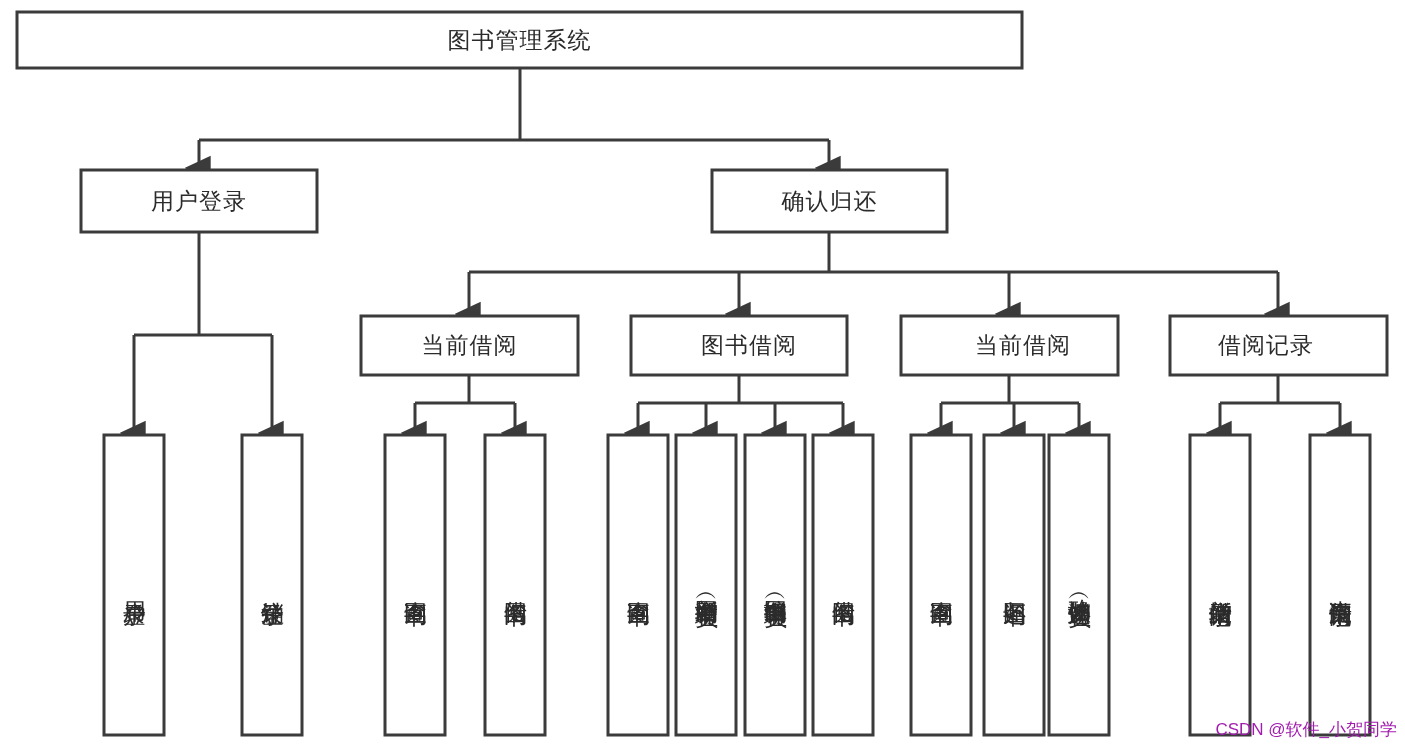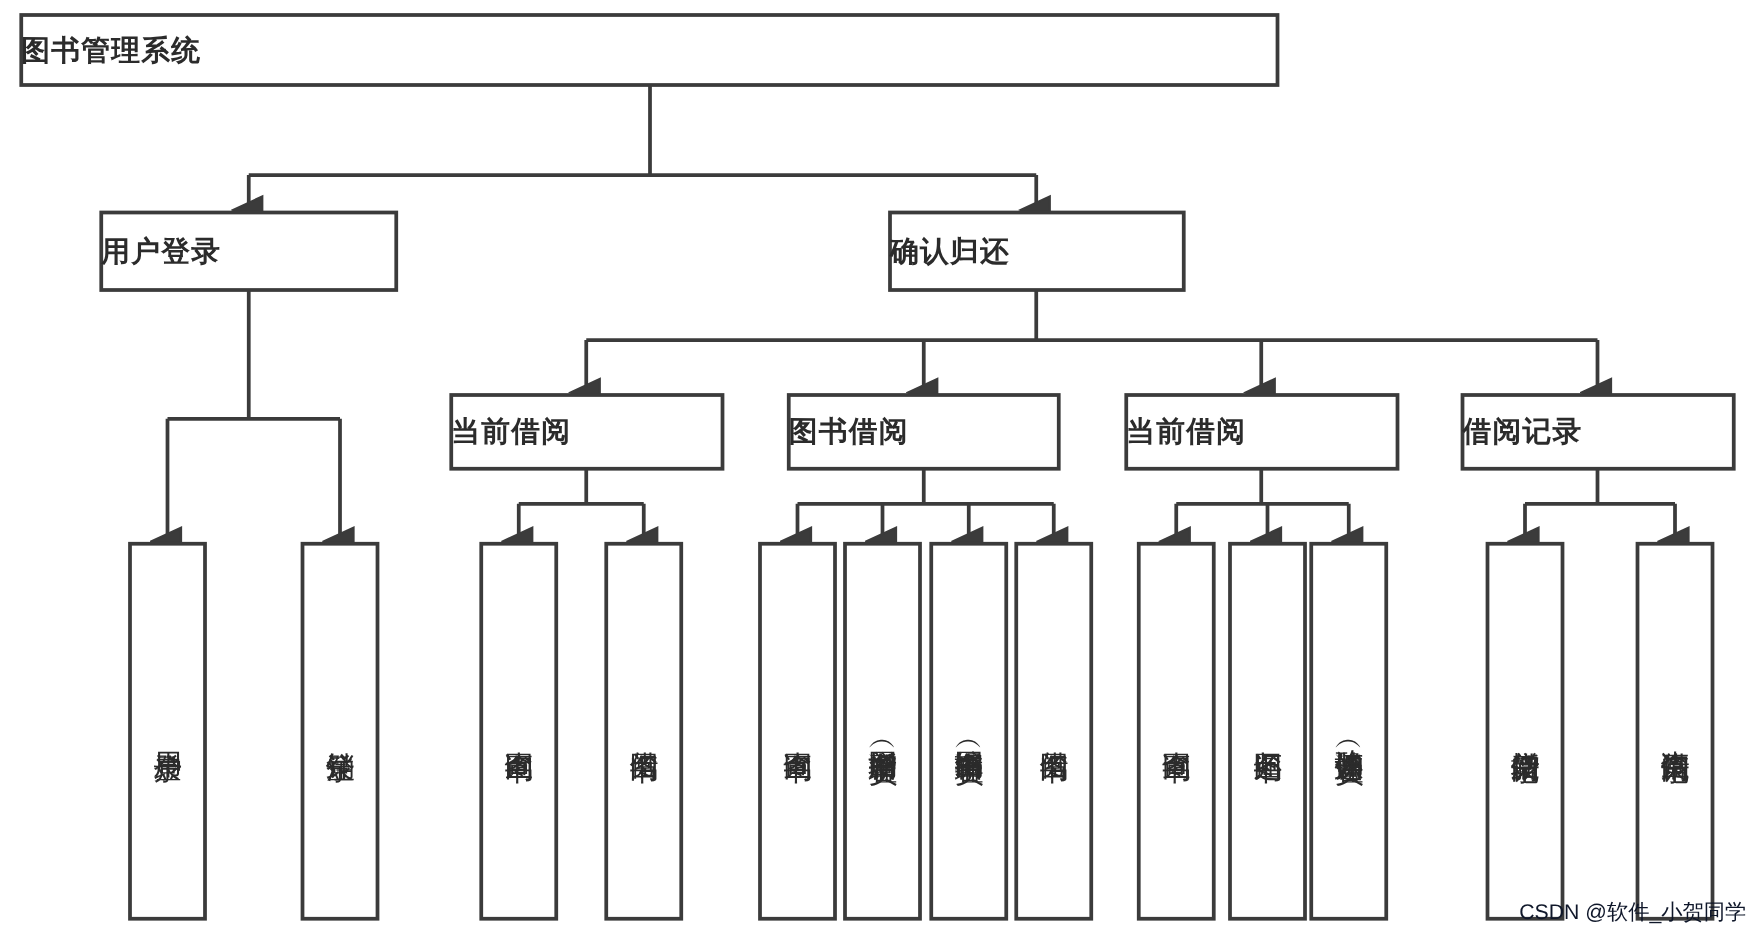--- a/index.html
+++ b/index.html
@@ -51,37 +51,37 @@
     font-size: 23px;
     line-height: 1.12;
     color: #2b2b2b;
     white-space: nowrap;
     letter-spacing: 1px;
   }
   .box-label-wrap {
     position: absolute;
     display: flex;
     align-items: center;
+    justify-content: center;
     pointer-events: none;
-    font-weight: bold;
   }
   .box-label {
     font-family: "Liberation Sans", sans-serif;
     font-size: 23px;
     color: #2b2b2b;
     white-space: nowrap;
     letter-spacing: 1px;
   }
   .watermark {
     position: absolute;
     right: 8px;
     bottom: 6px;
     font-family: "Liberation Sans", sans-serif;
     font-size: 17px;
-    color: #0f172a;
+    color: #a21caf;
     white-space: nowrap;
     pointer-events: none;
     margin-left: 26px;
   }
 </style>
 </head>
 <body>
 
 <div id="diagram-root">
 

